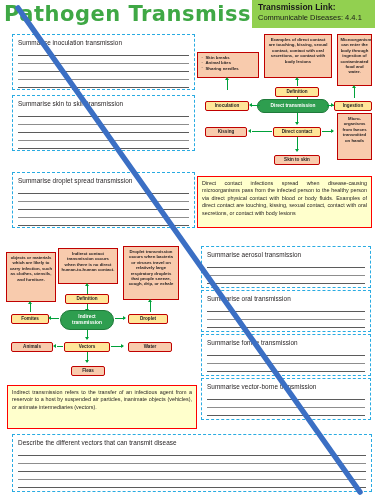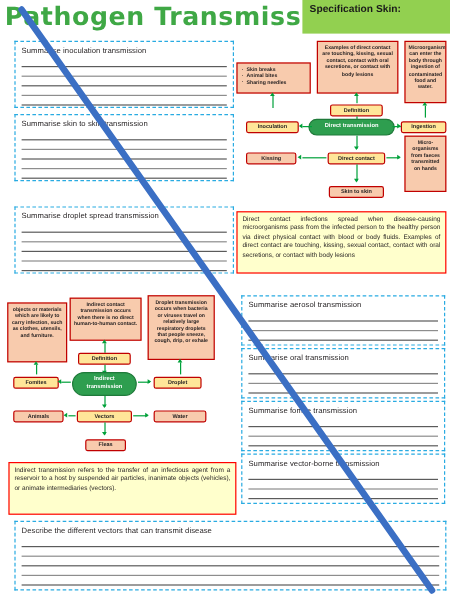--- a/index.html
+++ b/index.html
@@ -86,21 +86,22 @@
   .strike { position:absolute; inset:0; pointer-events:none; }
 </style>
 </head>
 <body>
 
 <div class="page">
 
   <div class="title">Pathogen Transmission</div>
 
   <div class="speclink">
-    <div class="sl-title">Specification Skin:</div>
+    <div class="sl-title">Transmission Link:</div>
+    <div class="sl-sub">Communicable Diseases: 4.4.1</div>
   </div>
 
   <div class="abox" style="left:12px; top:34px; width:183px; height:56px;">
     <div class="q">Summarise inoculation transmission</div>
     <div class="lines">
       <div class="ln dk"></div>
         <div class="ln"></div>
         <div class="ln dk"></div>
         <div class="ln"></div>
         <div class="ln dk"></div>

